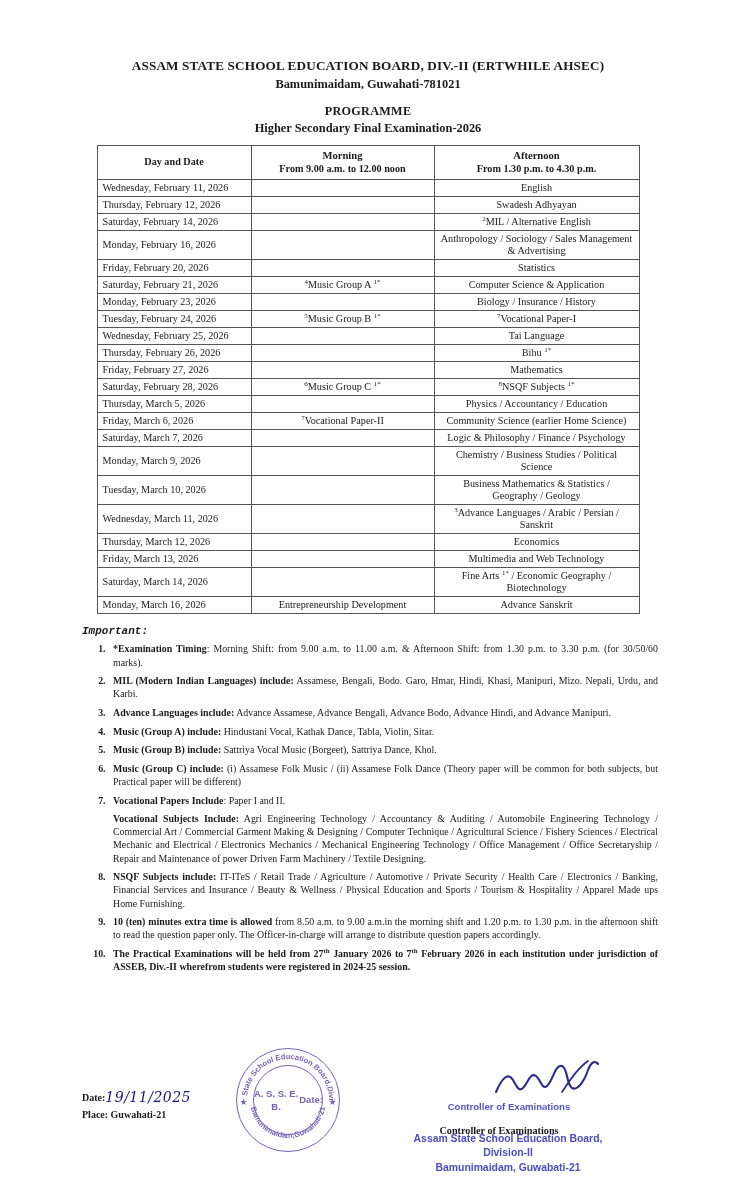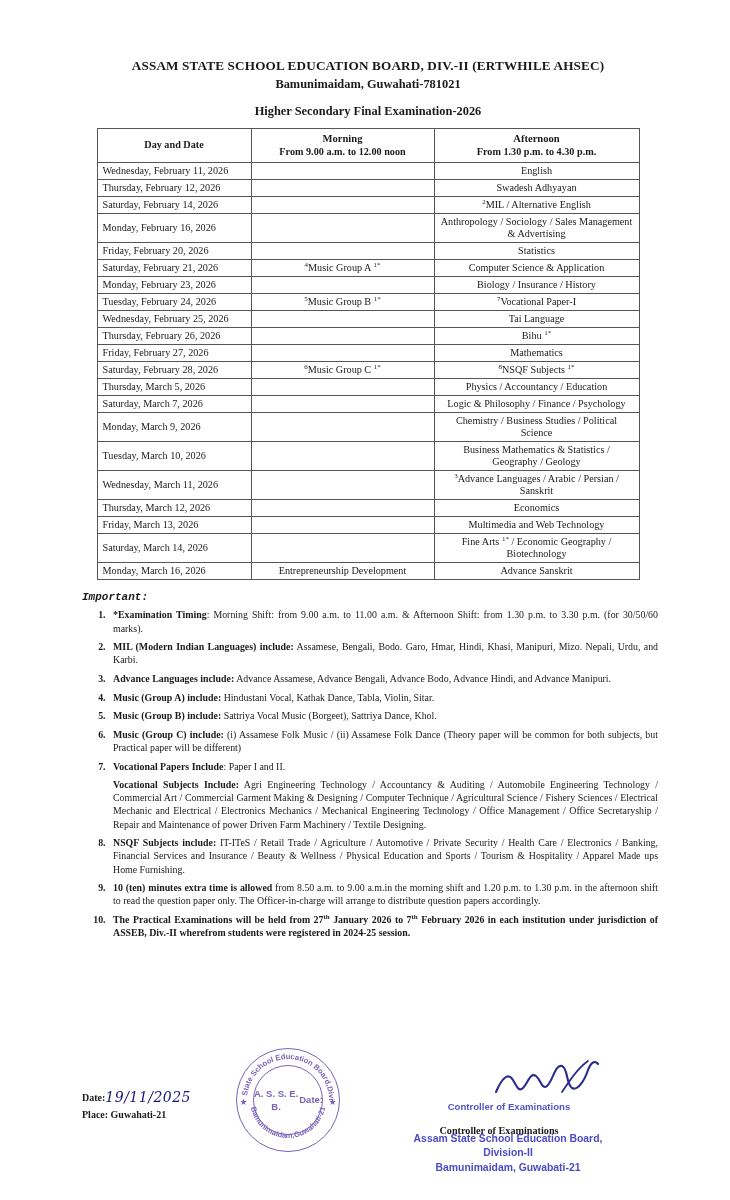--- a/index.html
+++ b/index.html
@@ -223,20 +223,21 @@
   }
 </style>
 </head>
 <body>
 
 <div class="page">
 
   <div class="hdr">
     <div class="hdr-line1">ASSAM STATE SCHOOL EDUCATION BOARD, DIV.-II (ERTWHILE AHSEC)</div>
     <div class="hdr-line2">Bamunimaidam, Guwahati-781021</div>
+    <div class="hdr-prog">PROGRAMME</div>
     <div class="hdr-exam">Higher Secondary Final Examination-2026</div>
   </div>
 
   <table class="sched">
     <thead>
       <tr>
         <th class="c-day">Day and Date</th>
         <th class="c-morn">
           <span class="hd-main">Morning</span>
           <span class="sub-hdr">From 9.00 a.m. to 12.00 noon</span>
@@ -305,20 +306,25 @@
         </tr>
         <tr>
           <td class="c-day">Saturday, February 28, 2026</td>
           <td class="c-morn"><sup>6</sup>Music Group C <sup>1*</sup></td>
           <td class="c-aft"><sup>8</sup>NSQF Subjects <sup>1*</sup></td>
         </tr>
         <tr>
           <td class="c-day">Thursday, March 5, 2026</td>
           <td class="c-morn"></td>
           <td class="c-aft">Physics / Accountancy / Education</td>
+        </tr>
+        <tr>
+          <td class="c-day">Friday, March 6, 2026</td>
+          <td class="c-morn"><sup>7</sup>Vocational Paper-II</td>
+          <td class="c-aft">Community Science (earlier Home Science)</td>
         </tr>
         <tr>
           <td class="c-day">Saturday, March 7, 2026</td>
           <td class="c-morn"></td>
           <td class="c-aft">Logic &amp; Philosophy / Finance / Psychology</td>
         </tr>
         <tr>
           <td class="c-day">Monday, March 9, 2026</td>
           <td class="c-morn"></td>
           <td class="c-aft">Chemistry / Business Studies / Political Science</td>

